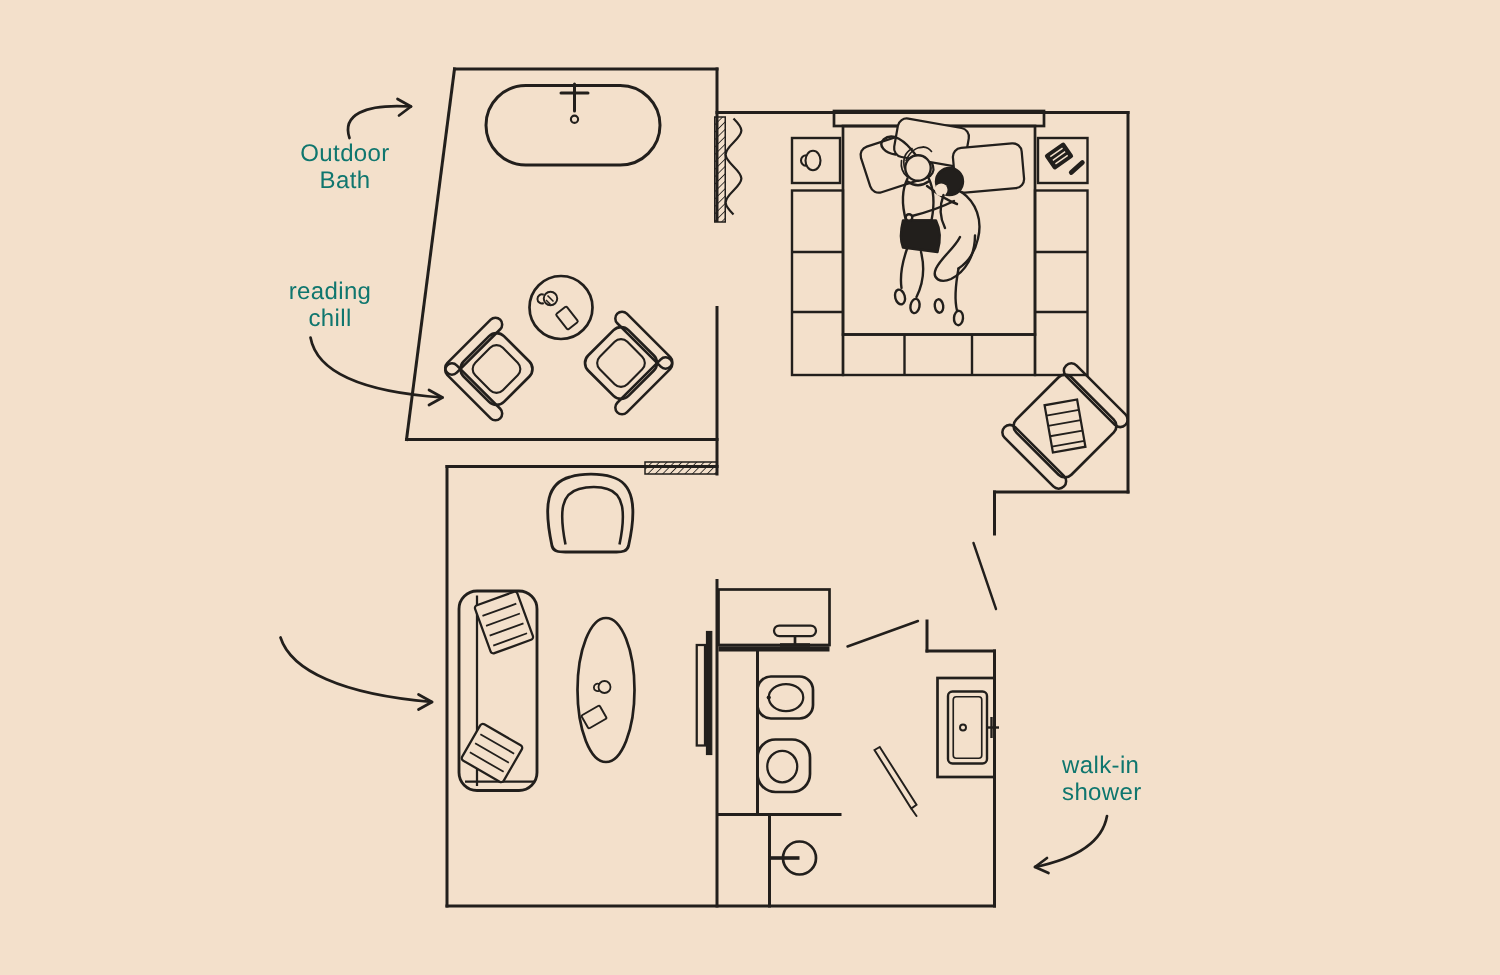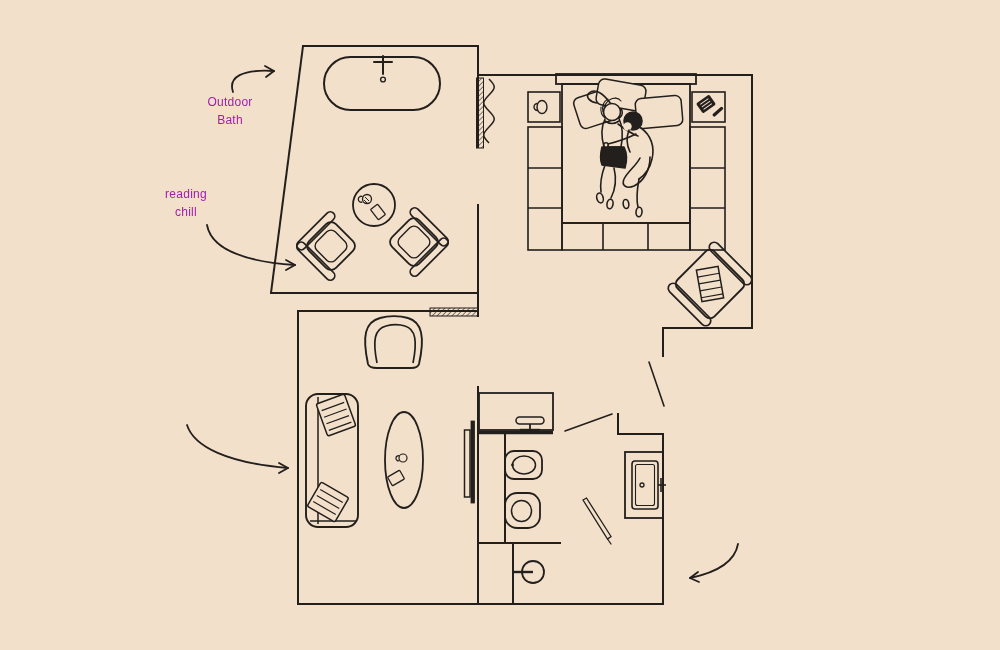--- a/index.html
+++ b/index.html
@@ -2,21 +2,21 @@
 <html><head>
 <meta charset="utf-8">
 <style>
   html,body{margin:0;padding:0;background:#f3e0cb;}
   .plan{
     position:relative;width:1000px;height:650px;background:#f3e0cb;
     overflow:hidden;font-family:"Liberation Sans",sans-serif;
   }
   .plan svg{position:absolute;left:0;top:0;}
   .label{
-    position:absolute;color:#a21caf;font-size:12px;line-height:17.5px;
+    position:absolute;color:#0f766e;font-size:16px;line-height:17.5px;
     letter-spacing:.25px;font-weight:500;
   }
   .label div{white-space:nowrap;}
   .center{text-align:center;}
 </style>
 </head>
 <body>
 
 <div class="plan">
 
@@ -269,20 +269,24 @@
       <path d="M690,578 l8,-6 M690,578 l9,4"></path>
     </g>
   </g>
 </svg>
 
 <div class="label center" style="left:160px;top:94px;width:140px;">
   <div>Outdoor</div>
   <div>Bath</div>
 </div>
 
-<div class="label center" style="left:121px;top:186px;width:130px;">
+<div class="label center" style="left:155px;top:186px;width:130px;">
   <div>reading</div>
   <div>chill</div>
 </div>
 
 
+<div class="label" style="left:708px;top:502px;width:110px;">
+  <div>walk-in</div>
+  <div>shower</div>
+</div>
 
 </div>
 
 </body></html>

